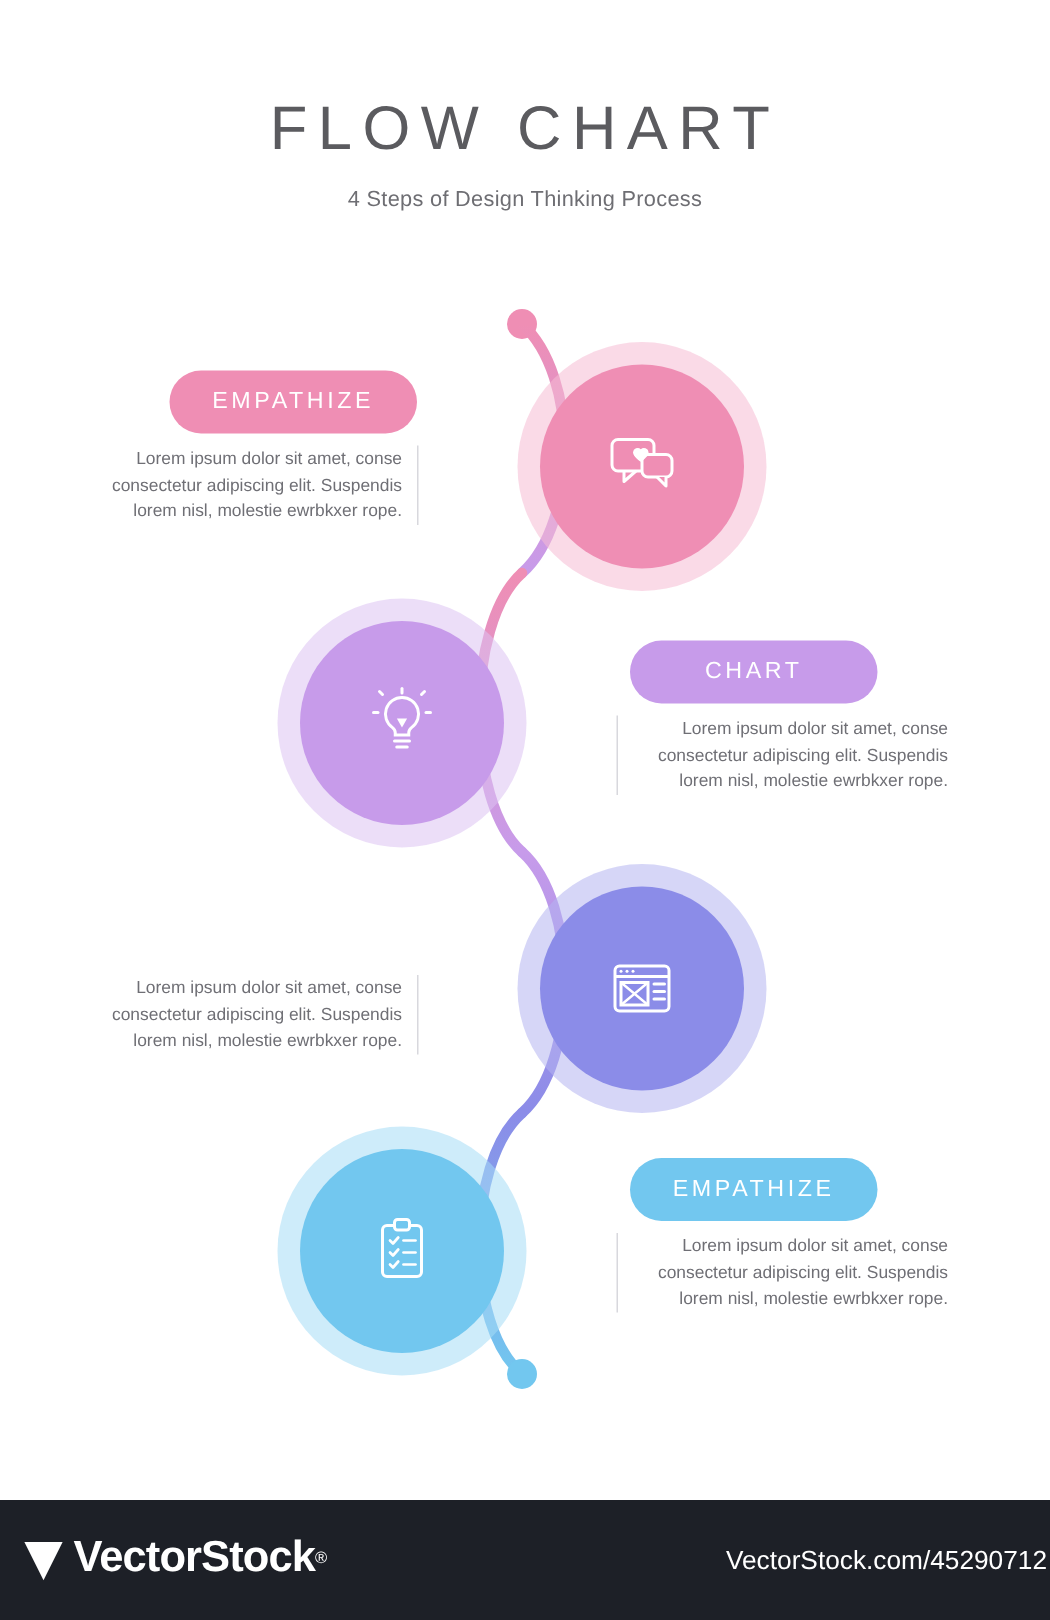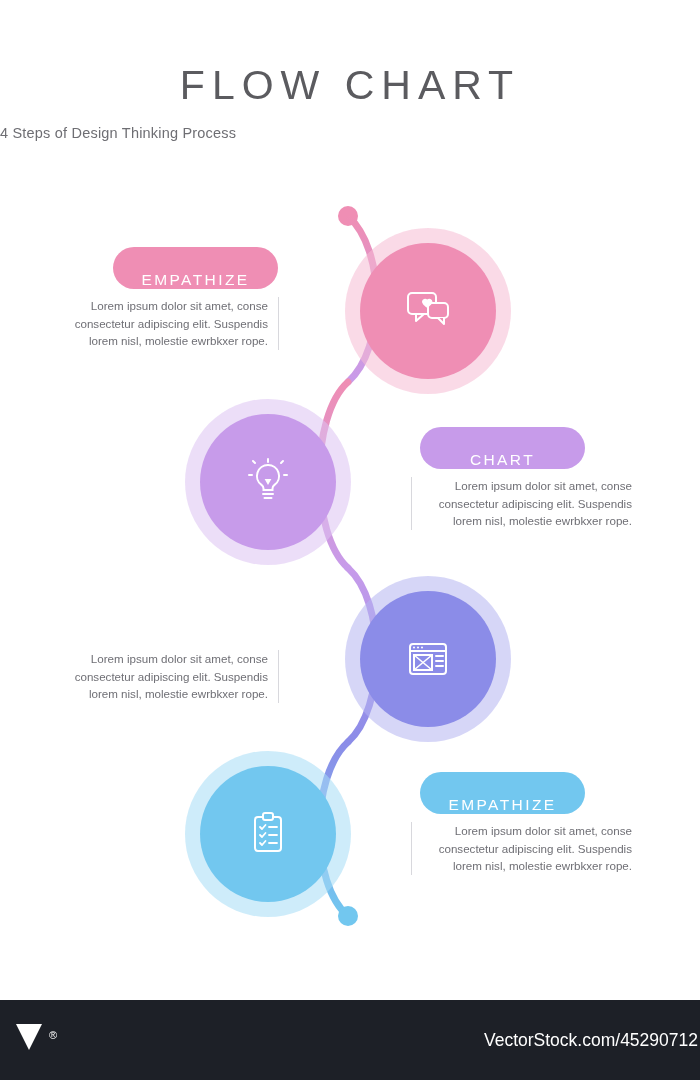--- a/index.html
+++ b/index.html
@@ -11,35 +11,35 @@
     position:relative;
   }
   .canvas{position:absolute;left:0;top:0;width:564px;height:1000px;background:#fff;}
 
   
   .title{
     position:absolute;left:0;top:62px;width:700px;text-align:center;
     font-size:41px;letter-spacing:7px;color:#5b5b5f;font-weight:400;
   }
   .subtitle{
-    position:absolute;left:0;top:125px;width:700px;
+    position:absolute;left:0;top:125px;width:700px;text-align:center;
     font-size:14.5px;color:#6e6e73;letter-spacing:.2px;
   }
 
   
   .connector{position:absolute;left:0;top:0;width:700px;height:1000px;}
 
   
   .halo{position:absolute;border-radius:50%;}
   .core{position:absolute;border-radius:50%;display:flex;align-items:center;justify-content:center;}
 
   
   .pill{
     position:absolute;height:42px;border-radius:21px;
-    display:flex;align-items:flex-end;justify-content:center;
+    display:flex;align-items:center;justify-content:center;
     color:#ffffff;font-size:15.5px;letter-spacing:2.4px;
   }
 
   
   .desc{
     position:absolute;font-size:11.6px;line-height:17.5px;color:#6f6f75;
     width:210px;
   }
   .desc.right{text-align:right;border-right:1px solid #d8d8dd;padding-right:10px;}
   .desc.left{text-align:right;border-left:1px solid #d8d8dd;padding-left:10px;}
@@ -164,15 +164,16 @@
   <div class="pill" style="left:420px;top:772px;width:165px;background:#72c7ef;">
     <span>EMPATHIZE</span>
   </div>
   <div class="desc left" style="left:411px;top:822px;">Lorem ipsum dolor sit amet, conse consectetur adipiscing elit. Suspendis lorem nisl, molestie ewrbkxer rope.</div>
 
 </div>
 
 <div class="footer"></div>
 <div class="vs-logo">
   <span class="vs-mark"></span>
+  <span>VectorStock</span>
   <span class="vs-reg">®</span>
 </div>
 <div class="vs-url">VectorStock.com/45290712</div>
 
 </body></html>

